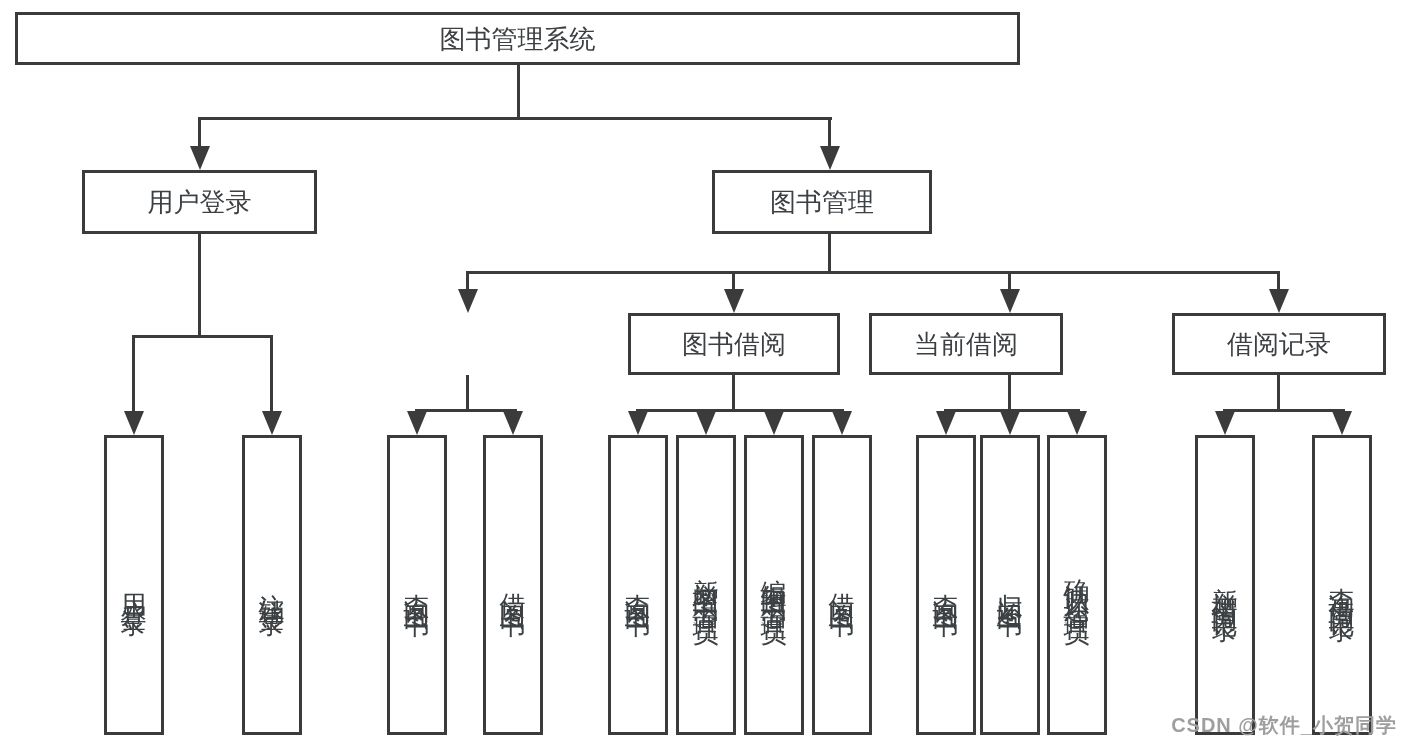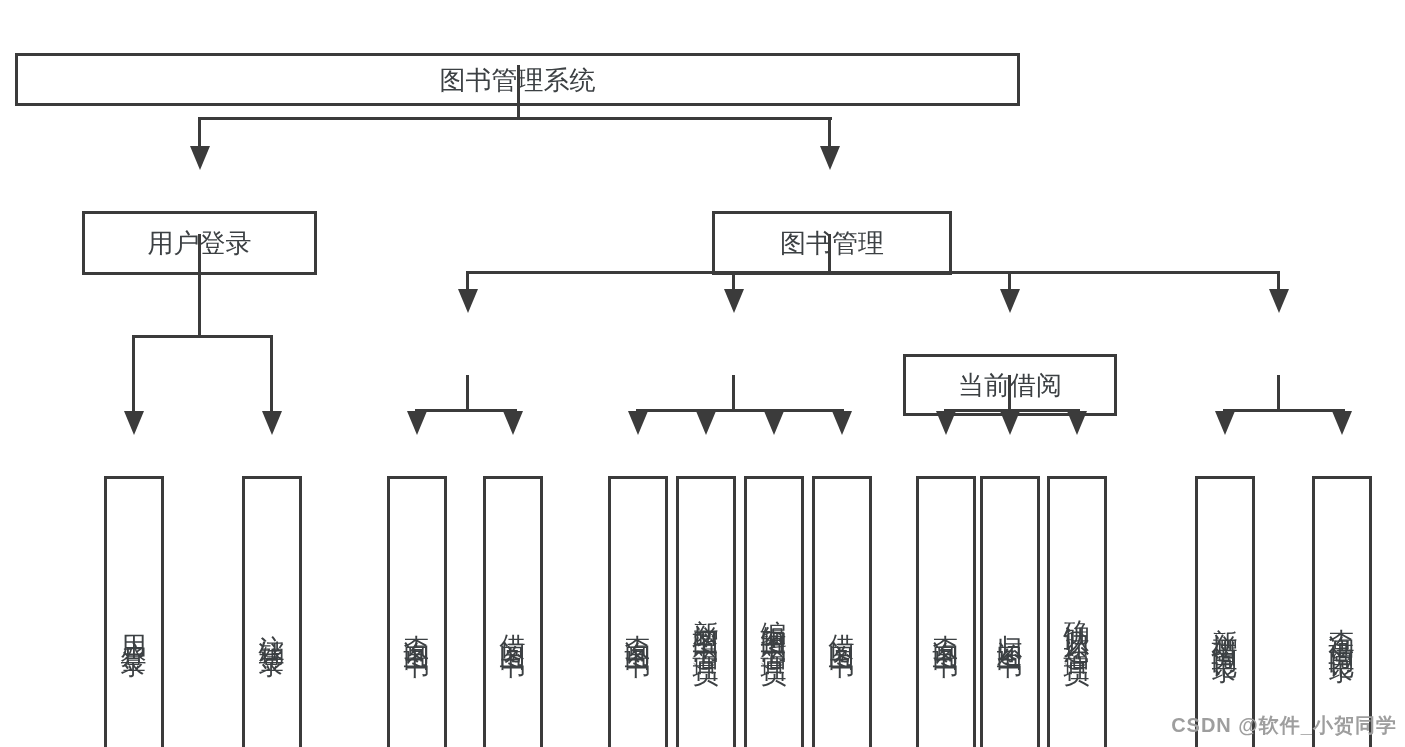--- a/index.html
+++ b/index.html
@@ -19,21 +19,20 @@
     position: absolute;
     border: 3px solid #3b3b3b;
     background: #ffffff;
     display: flex;
     align-items: center;
     justify-content: center;
     color: #3c4043;
     font-size: 26px;
     line-height: 1;
     white-space: nowrap;
-    margin-top: 41px;
   }
   .node.leaf span {
     writing-mode: vertical-lr;
     text-orientation: mixed;
     letter-spacing: 6px;
   }
 
   
   .hline, .vline { position: absolute; background: #3b3b3b; }
   .hline { height: 3px; }
@@ -61,26 +60,32 @@
 
 <div class="canvas">
 
   <div class="node" style="left:15px; top:12px; width:1005px; height:53px;">
     <span>图书管理系统</span>
   </div>
 
   <div class="node" style="left:82px; top:170px; width:235px; height:64px;">
     <span>用户登录</span>
   </div>
-  <div class="node" style="left:712px; top:170px; width:240px; height:64px;">
+  <div class="node" style="left:712px; top:170px; width:220px; height:64px;">
     <span>图书管理</span>
   </div>
 
-  <div class="node" style="left:903px; top:313px; width:214px; height:62px;">
+  <div class="node" style="left:628px; top:313px; width:212px; height:62px;">
+    <span>图书借阅</span>
+  </div>
+  <div class="node" style="left:869px; top:313px; width:194px; height:62px;">
     <span>当前借阅</span>
+  </div>
+  <div class="node" style="left:1172px; top:313px; width:214px; height:62px;">
+    <span>借阅记录</span>
   </div>
 
   <div class="node leaf" style="left:104px; top:435px; width:60px; height:300px;">
     <span>用户登录</span>
   </div>
   <div class="node leaf" style="left:242px; top:435px; width:60px; height:300px;">
     <span>注销登录</span>
   </div>
 
   <div class="node leaf" style="left:387px; top:435px; width:60px; height:300px;">

